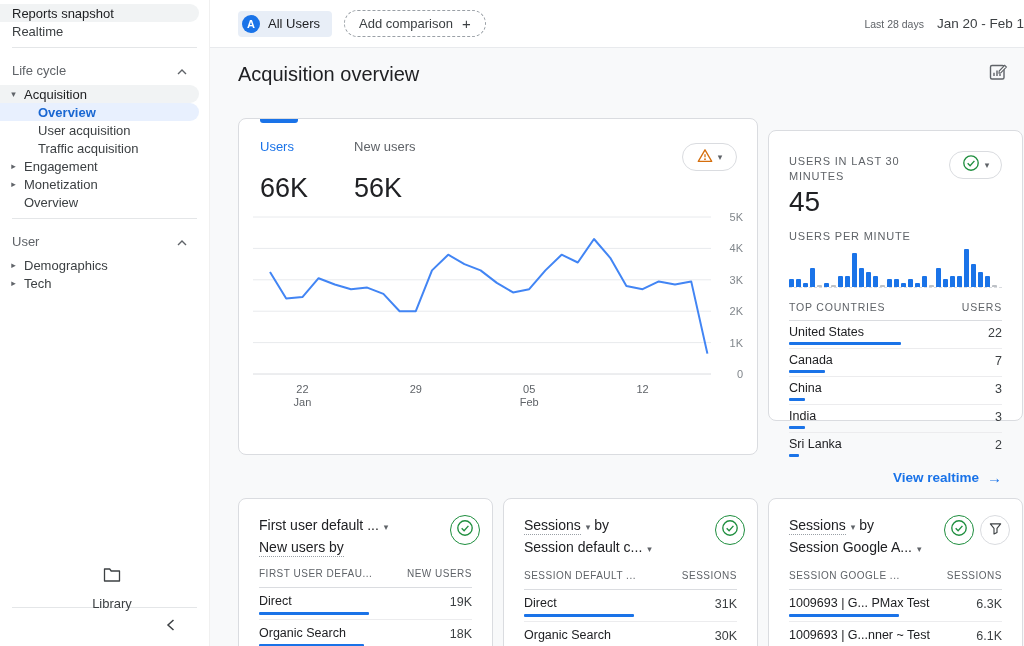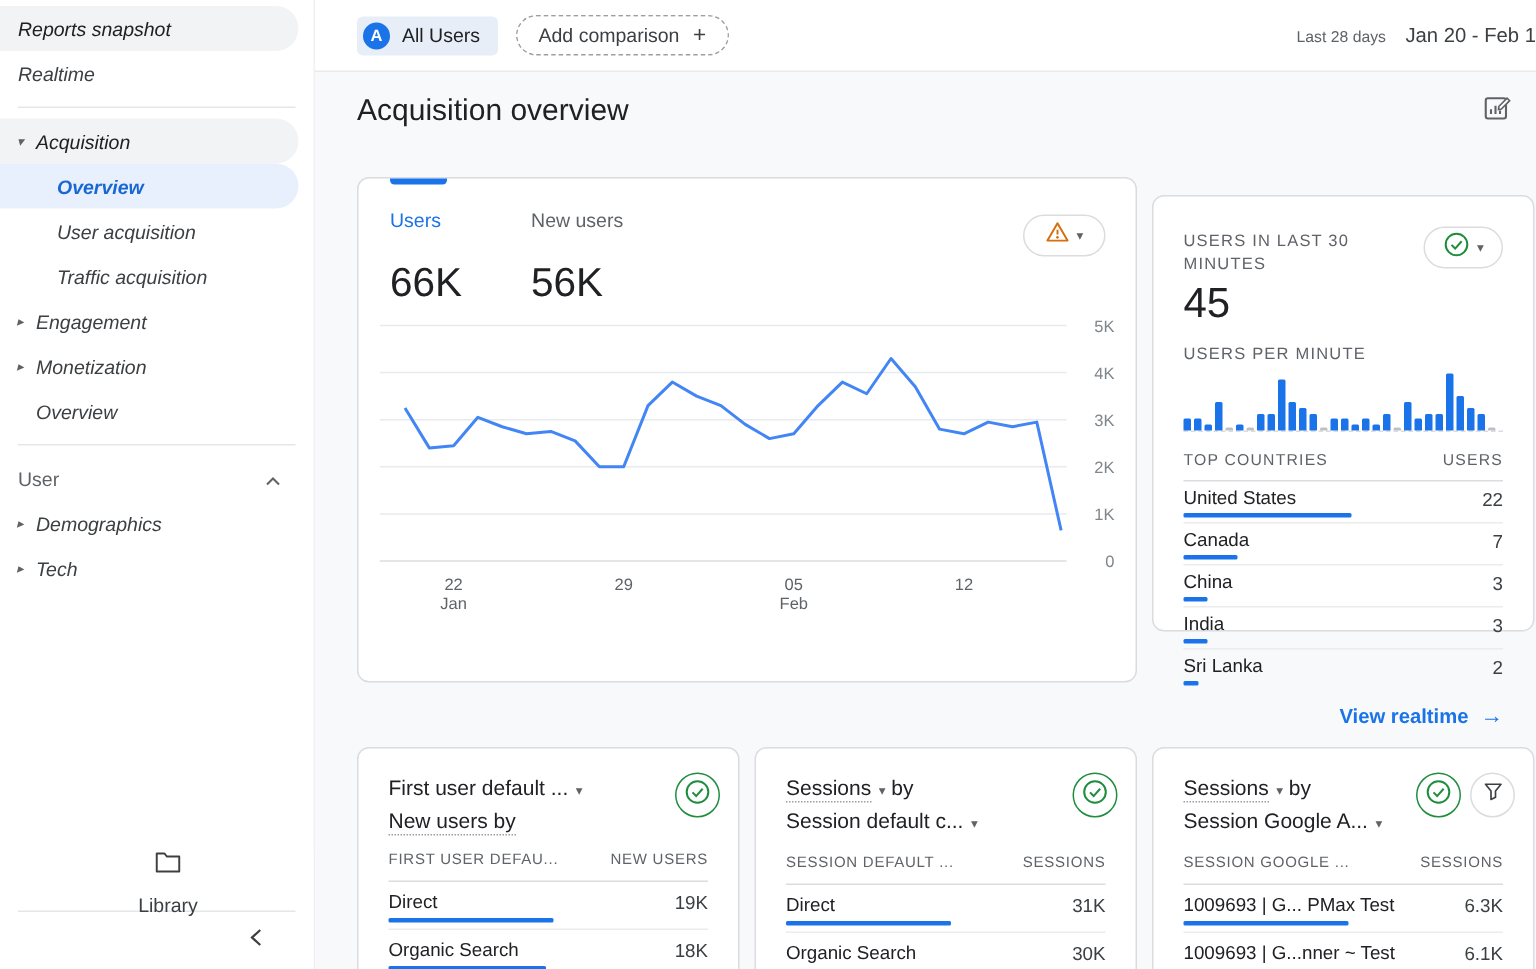--- a/index.html
+++ b/index.html
@@ -5,22 +5,22 @@
   * { box-sizing: border-box; margin: 0; padding: 0; }
   html,body { width:1024px; height:646px; overflow:hidden; }
   body {
     font-family: "Liberation Sans", sans-serif;
     background:#fff; color:#202124; position:relative;
     -webkit-font-smoothing:antialiased;
   }
   
   .sidebar { position:absolute; left:0; top:0; width:210px; height:646px; background:#fff;
              border-right:1px solid #f0f0f0; z-index:3; padding-top:4px; }
-  .s-item { height:30px; display:flex; align-items:center; font-size:13px; color:#3c4043;
-            margin-right:10px; border-radius:0 15px 15px 0; cursor:pointer; white-space:nowrap;font-style:italic; }
+  .s-item { height:18px; display:flex; align-items:center; font-size:13px; color:#3c4043;
+            margin-right:10px; border-radius:0 15px 15px 0; cursor:pointer; white-space:nowrap; }
   .s-item.link   { padding-left:12px; }
   .s-item.expand { padding-left:6px; }
   .s-item.sub    { padding-left:38px; }
   .s-item.child  { padding-left:24px; }
   .s-item.hl-gray { background:#f1f3f4; color:#202124; }
   .s-item.hl-blue { background:#e8f0fe; color:#1967d2; font-weight:bold; }
   .tri { width:15px; font-size:9px; color:#5f6368; text-align:center; margin-right:3px; }
   .s-section { height:30px; display:flex; align-items:center; font-size:13px; color:#5f6368;
                padding-left:12px; padding-right:22px; cursor:pointer; justify-content:space-between; }
   .s-divider { border-top:1px solid #e4e6e8; margin:7px 12px; }
@@ -113,20 +113,26 @@
 
 <div class="sidebar">
   <div>
       <div class="s-item link hl-gray">
         <span>Reports snapshot</span>
       </div>
       <div class="s-item link">
         <span>Realtime</span>
       </div>
       <div class="s-divider"></div>
+      <div class="s-section">
+        <span>Life cycle</span>
+        <span><svg width="10" height="6" viewBox="0 0 10 6">
+            <path d="M1 5 L5 1 L9 5" fill="none" stroke="#5f6368" stroke-width="1.4"></path>
+          </svg></span>
+      </div>
       <div class="s-item expand hl-gray">
         <span class="tri">▾</span>
         <span>Acquisition</span>
       </div>
       <div class="s-item sub hl-blue">
         <span>Overview</span>
       </div>
       <div class="s-item sub">
         <span>User acquisition</span>
       </div>

